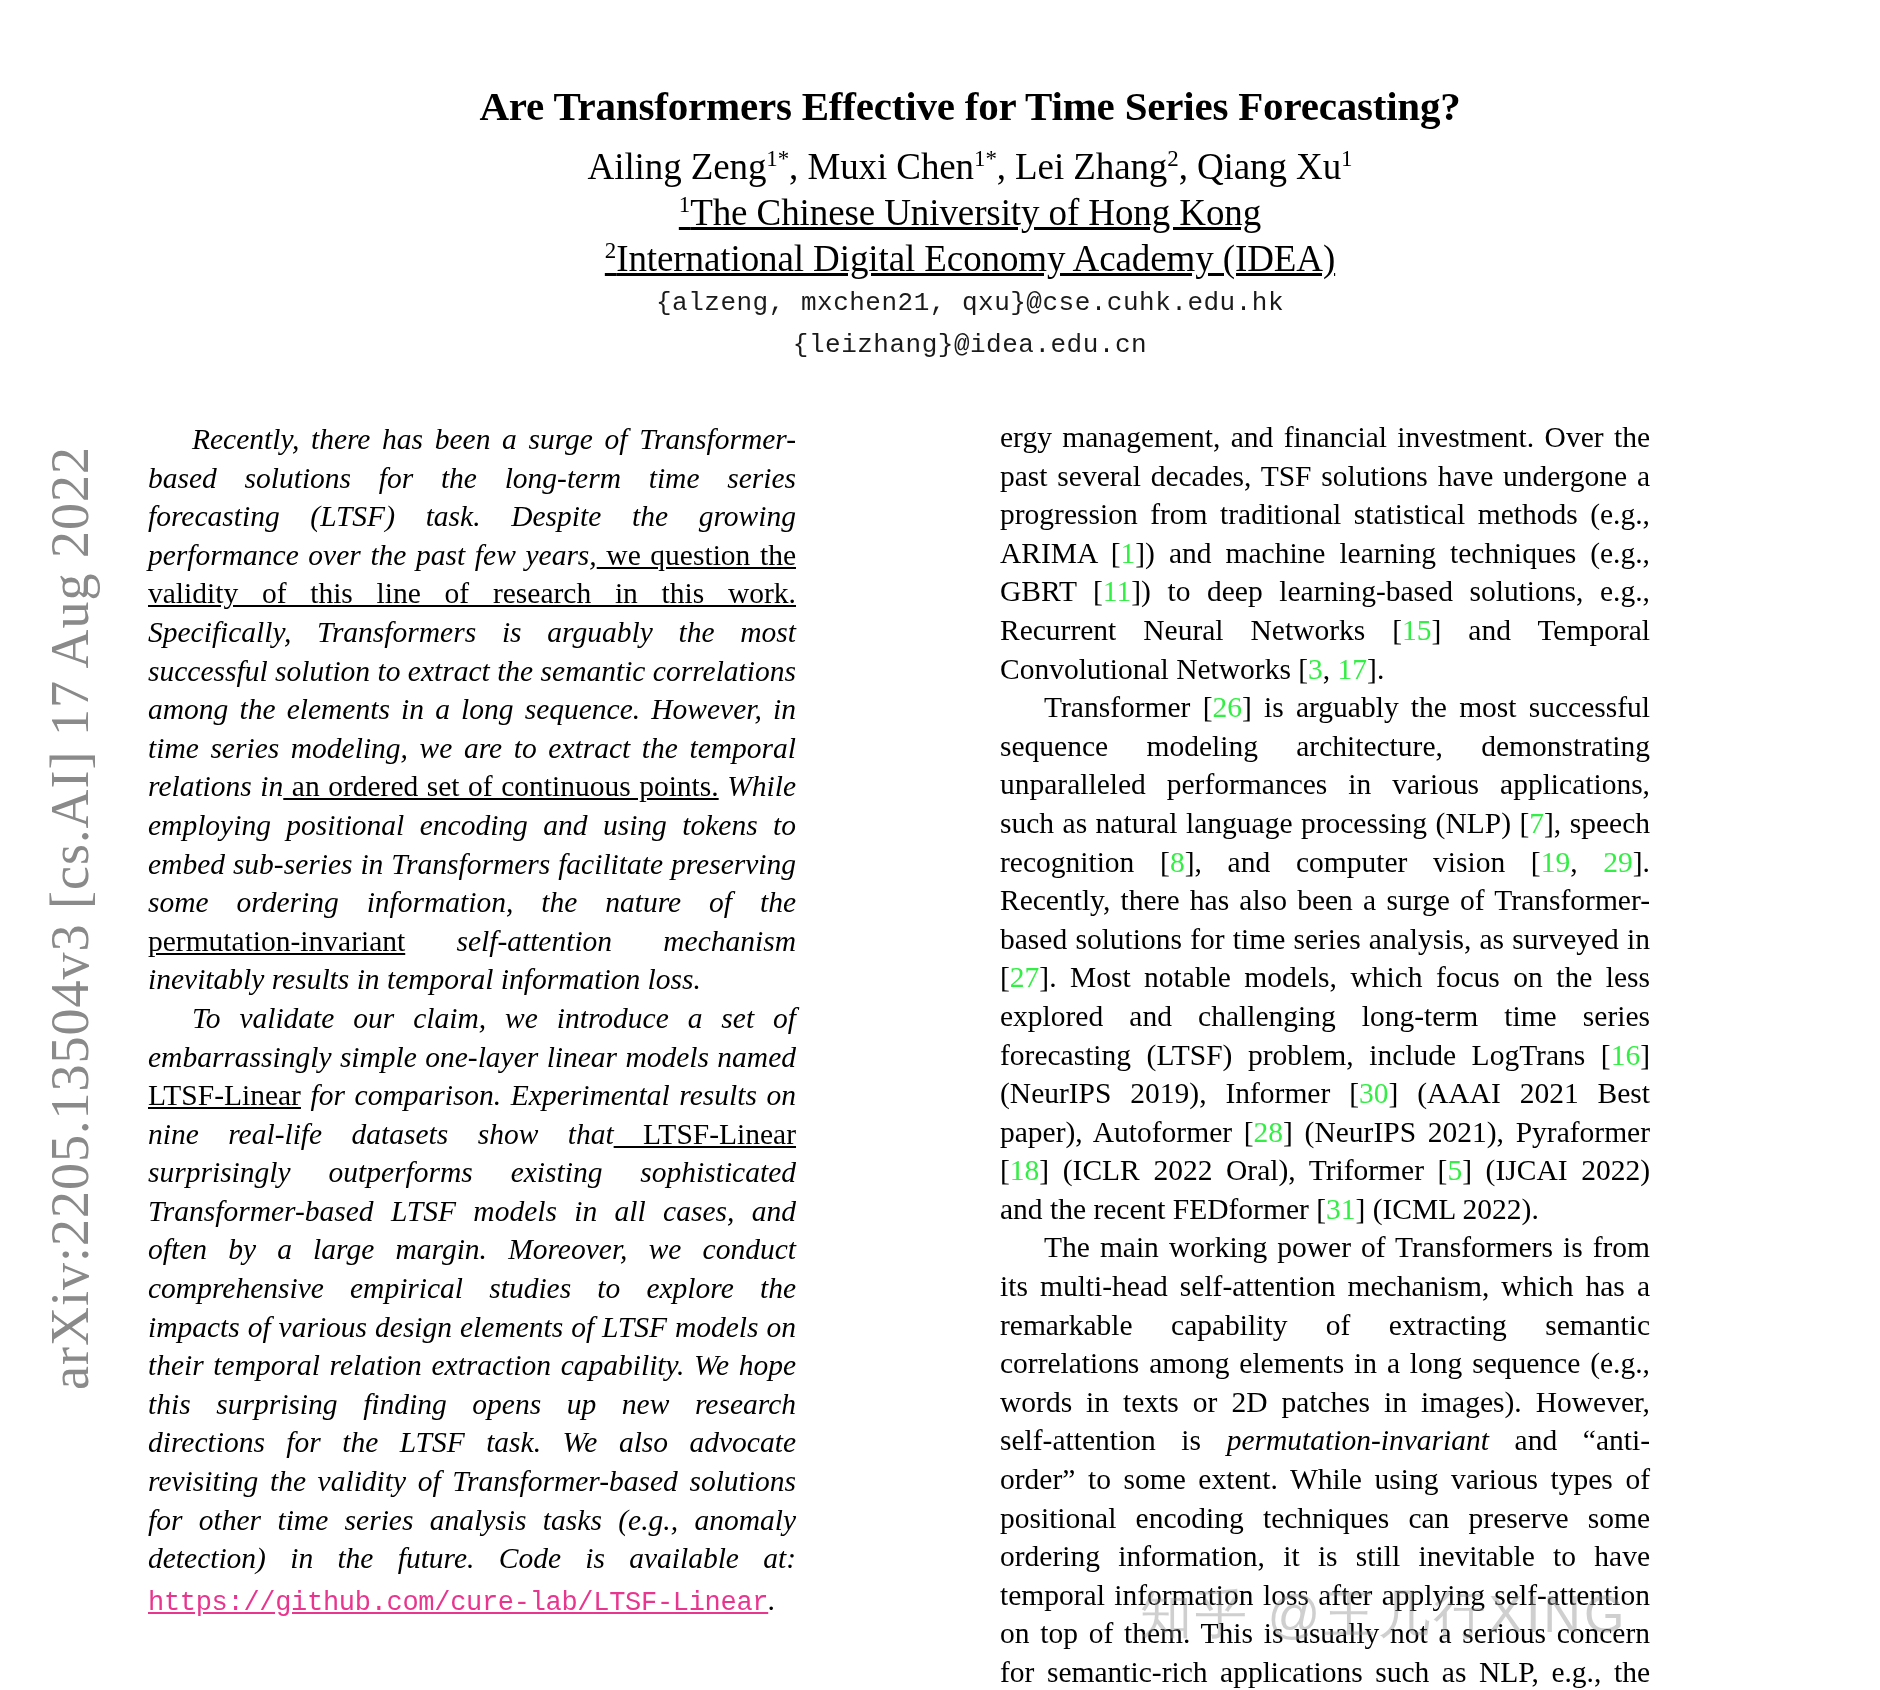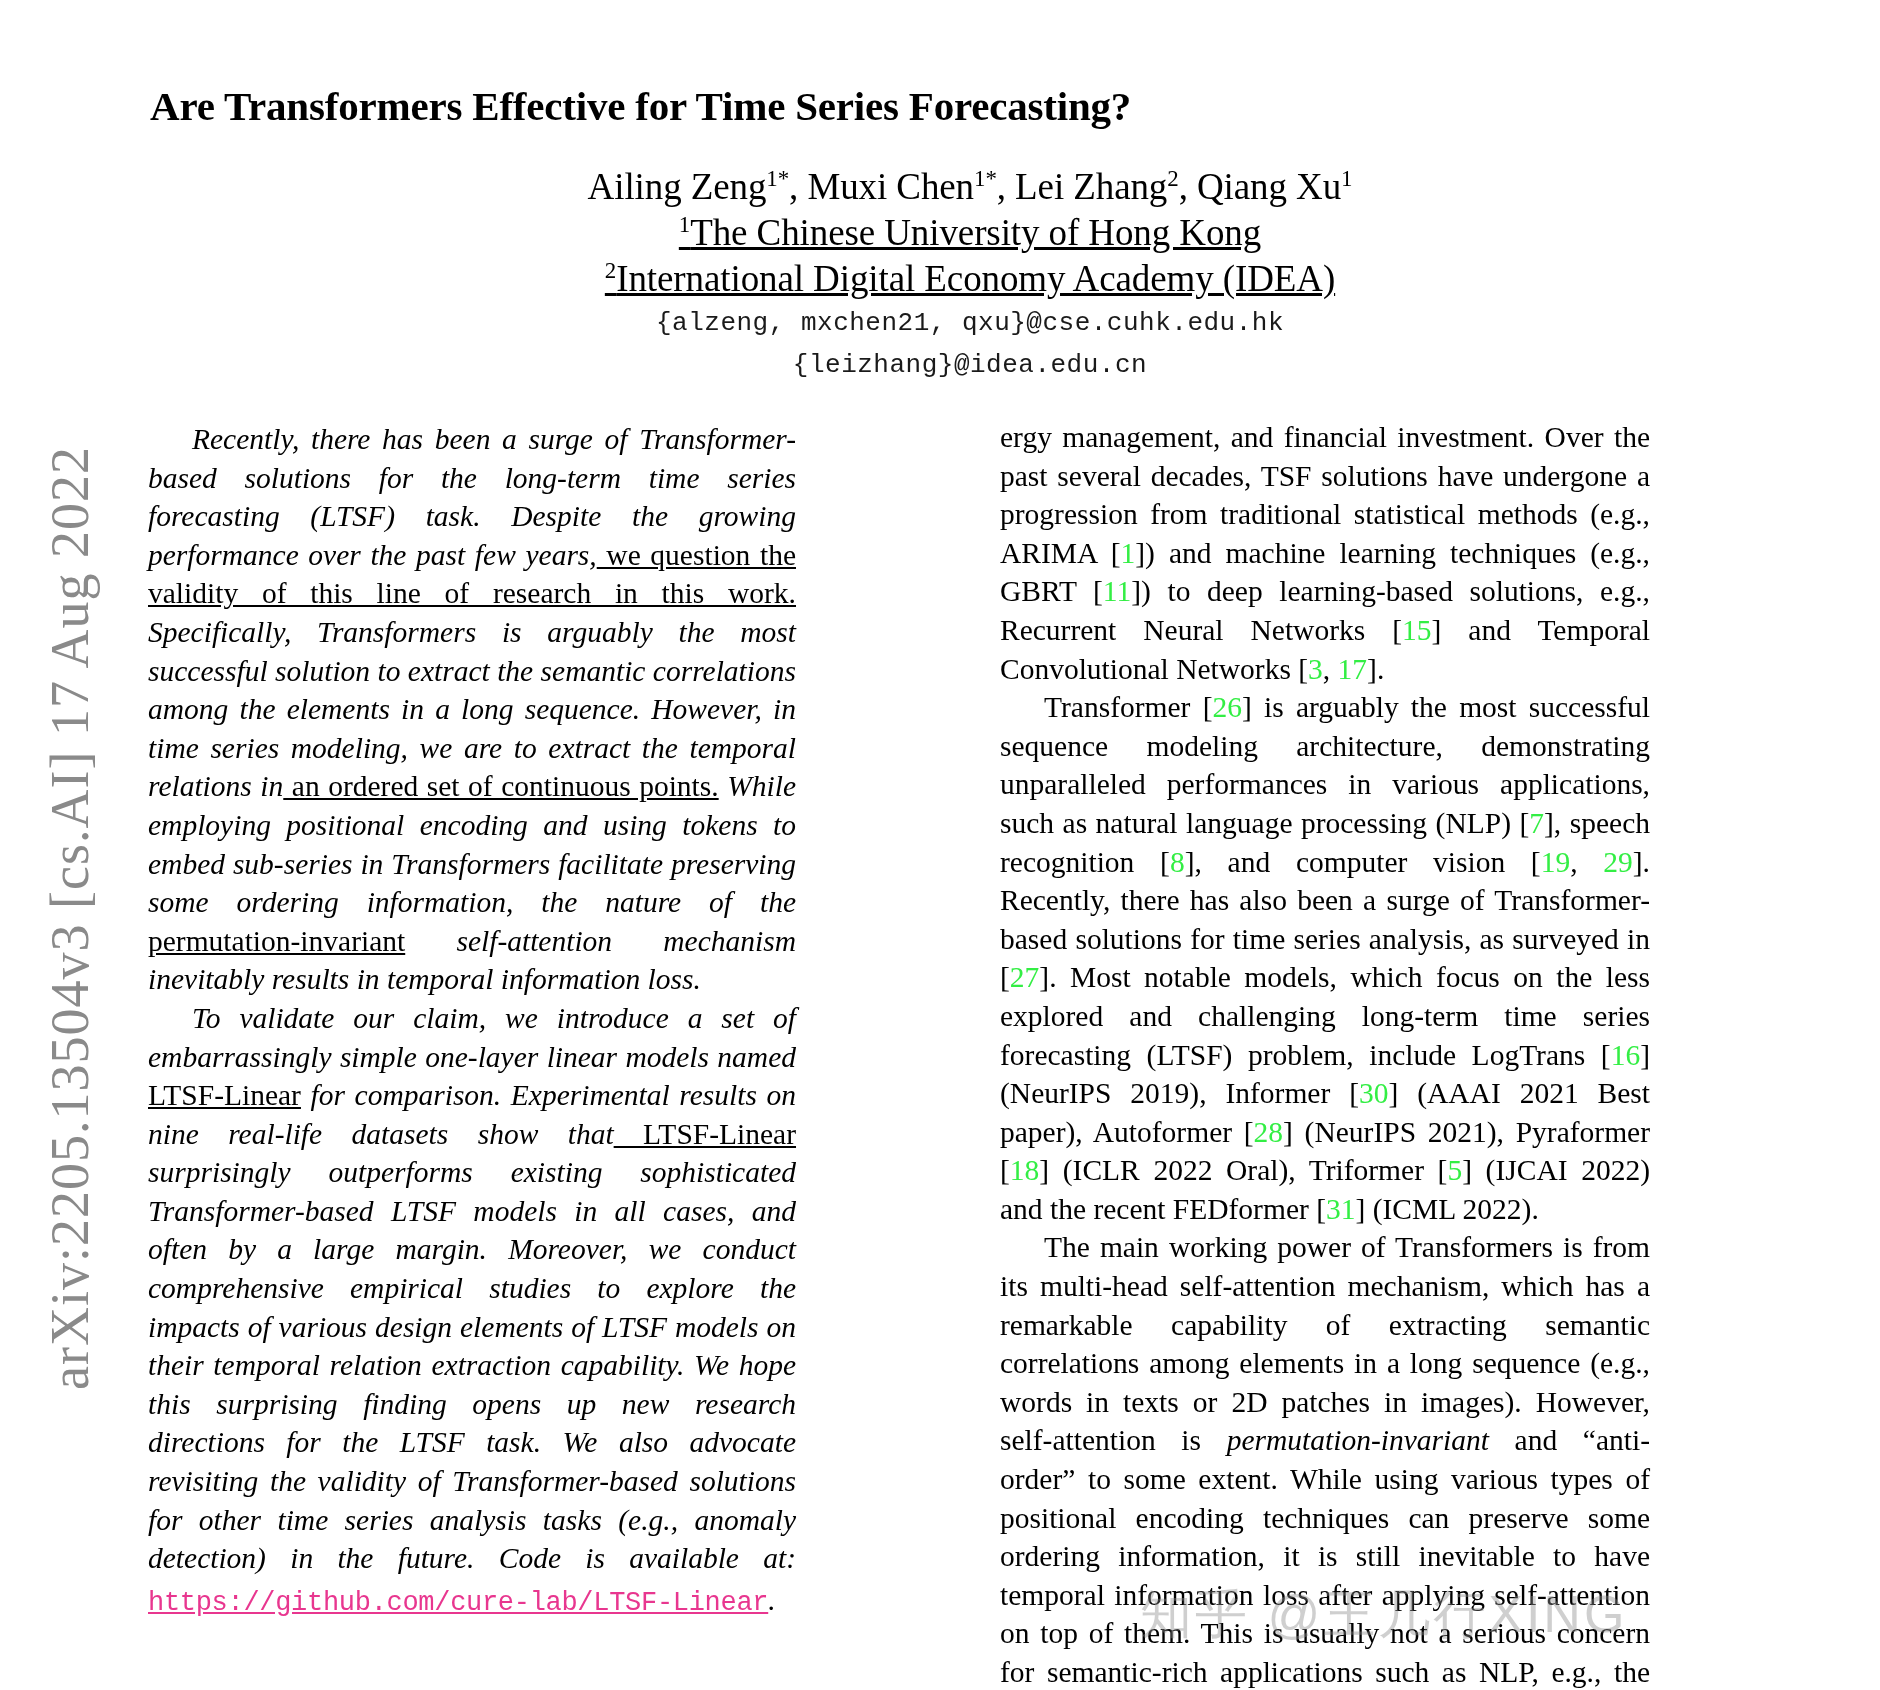--- a/index.html
+++ b/index.html
@@ -45,31 +45,31 @@
     left: 0; top: 0;
     width: 1880px; height: 1690px;
     padding: 0;
   }
 
   .title {
     position: absolute;
     left: 150px;
     top: 55px;
     width: 1640px;
-    text-align: left;
+    text-align: center;
     font-size: 41px;
     font-weight: bold;
     letter-spacing: -0.2px;
     line-height: 1.2;
   }
 
   .authors-block {
     position: absolute;
     left: 150px;
-    top: 164px;
+    top: 144px;
     width: 1640px;
     text-align: center;
   }
   .authors-line {
     font-size: 37px;
     line-height: 46px;
     letter-spacing: -0.1px;
   }
   .affil-line {
     font-size: 37px;

